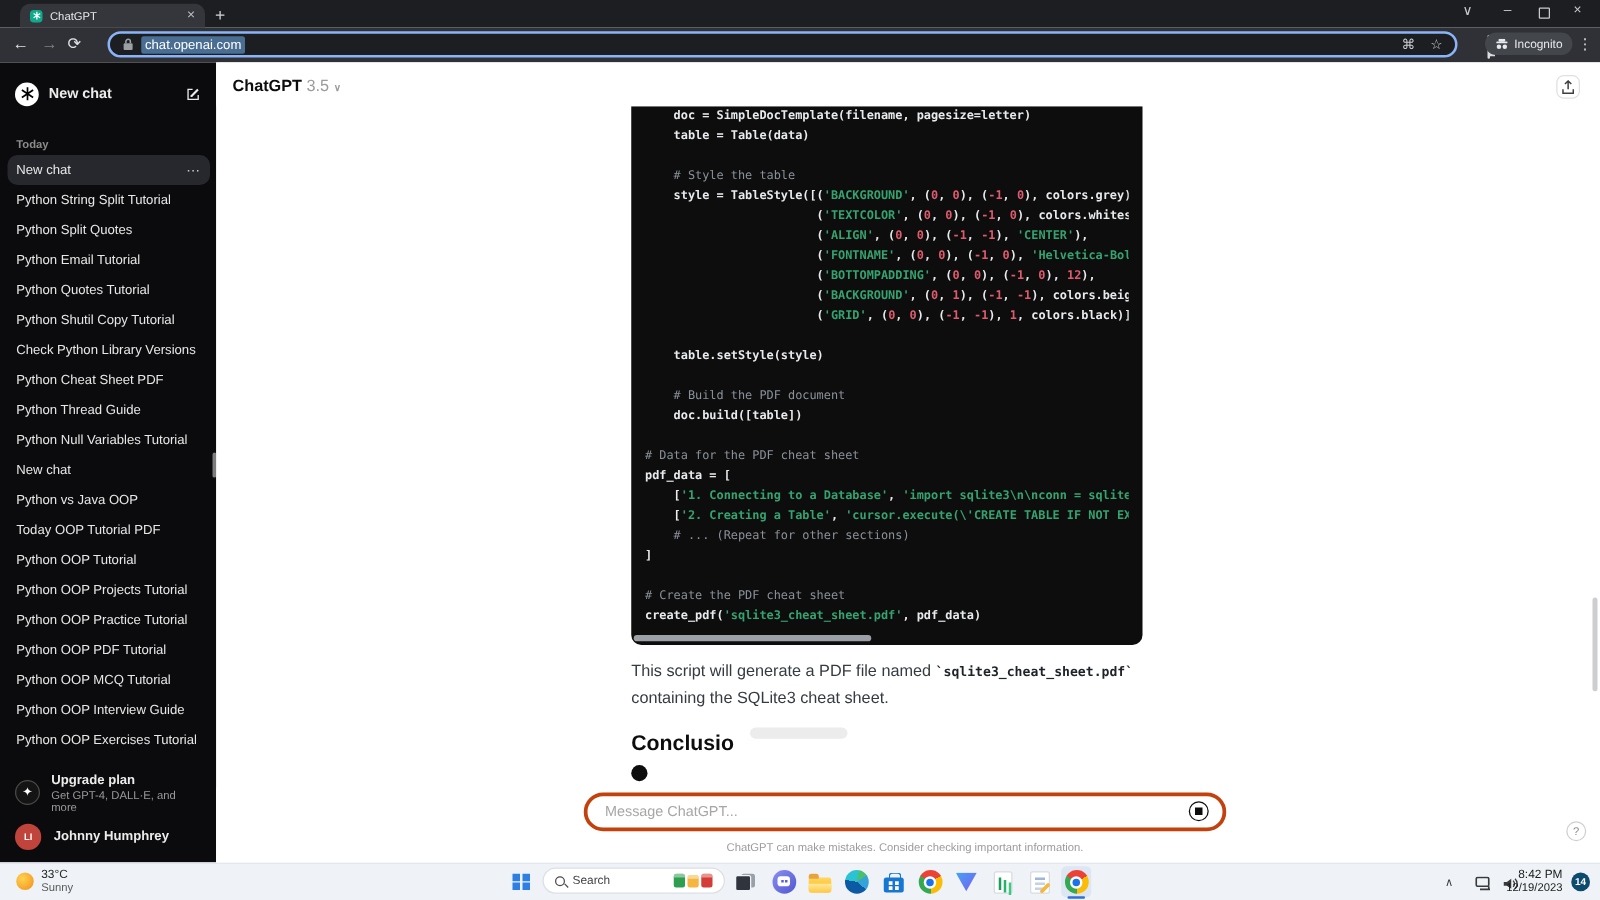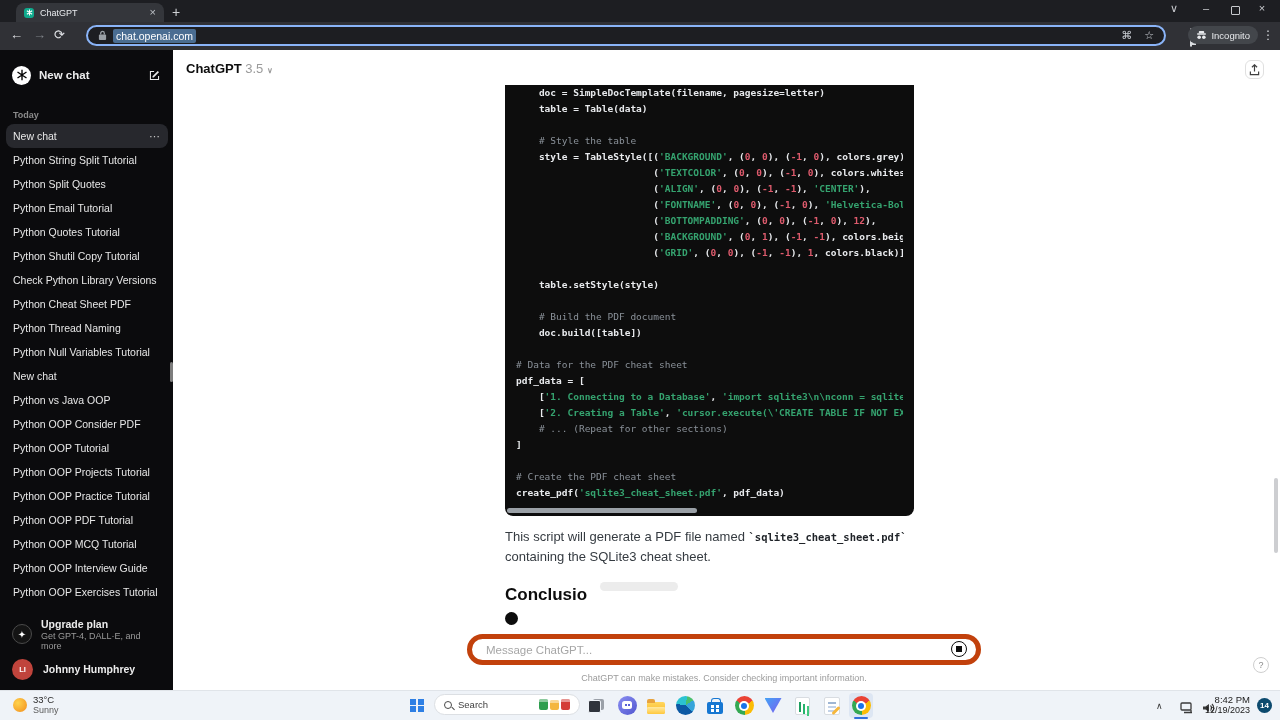--- a/index.html
+++ b/index.html
@@ -78,21 +78,21 @@
   .cl .cm { color:#8a9199; font-weight:400; }
   .code-hscroll { position:absolute; left:2px; bottom:3px; width:190px; height:5px; background:#9aa0a6; border-radius:3px; }
 
   #answer-p { position:absolute; left:332px; top:442px; width:412px; font-size:13px; line-height:19px; color:#353b41; }
   #answer-p .inline-code { font-family:"DejaVu Sans Mono", monospace; font-size:10.5px; font-weight:700; color:#1f2328; }
   .load-streak { position:absolute; left:427px; top:497px; width:78px; height:9px; background:#ececec; border-radius:5px; }
   #conclusion { position:absolute; left:332px; top:500px; font-size:17px; font-weight:700; color:#0d0d0d; display:flex; align-items:flex-start; gap:7px;flex-direction:column; }
   .stream-dot { width:13px; height:13px; background:#0d0d0d; border-radius:50%; }
 
   #composer { position:absolute; left:0; right:0; top:580px; height:60px; background:#fff; z-index:6; }
-  #msg-input { position:absolute; left:294px; top:4px; width:514px; height:31px; border:5px solid #c2410c;
+  #msg-input { position:absolute; left:294px; top:4px; width:514px; height:31px; border:3px solid #c2410c;
     border-radius:16px; padding:0 40px 0 14px; font-size:11.5px; color:#0d0d0d; outline:none; background:#fff; }
   #msg-input::placeholder { color:#a6a6a6; }
   .stop-btn { position:absolute; left:778px; top:11px; width:16px; height:16px; border:1.5px solid #0d0d0d;
     border-radius:50%; display:flex; align-items:center; justify-content:center; background:#fff; }
   .stop-btn i { display:block; width:6px; height:6px; background:#0d0d0d; }
   .disclaimer { position:absolute; left:294px; top:43px; width:514px; text-align:center; font-size:9px; color:#9b9b9b; }
   .help-bub { position:absolute; right:11px; top:27px; width:16px; height:16px; border:1px solid #cfcfcf;
     border-radius:50%; color:#8a8a8a; font-size:9px; display:flex; align-items:center; justify-content:center; background:#fff; }
   .page-scrollbar { position:absolute; right:2px; top:428px; width:4px; height:75px; background:#cdced1; border-radius:2px; }
 
@@ -236,33 +236,33 @@
         <div class="chat-item">
           <span class="chat-item-label">Python Shutil Copy Tutorial</span>
         </div>
         <div class="chat-item">
           <span class="chat-item-label">Check Python Library Versions</span>
         </div>
         <div class="chat-item">
           <span class="chat-item-label">Python Cheat Sheet PDF</span>
         </div>
         <div class="chat-item">
-          <span class="chat-item-label">Python Thread Naming</span>
+          <span class="chat-item-label">Python Thread Guide</span>
         </div>
         <div class="chat-item">
           <span class="chat-item-label">Python Null Variables Tutorial</span>
         </div>
         <div class="chat-item">
           <span class="chat-item-label">New chat</span>
         </div>
         <div class="chat-item">
           <span class="chat-item-label">Python vs Java OOP</span>
         </div>
         <div class="chat-item">
-          <span class="chat-item-label">Python OOP Consider PDF</span>
+          <span class="chat-item-label">Today OOP Tutorial PDF</span>
         </div>
         <div class="chat-item">
           <span class="chat-item-label">Python OOP Tutorial</span>
         </div>
         <div class="chat-item">
           <span class="chat-item-label">Python OOP Projects Tutorial</span>
         </div>
         <div class="chat-item">
           <span class="chat-item-label">Python OOP Practice Tutorial</span>
         </div>

